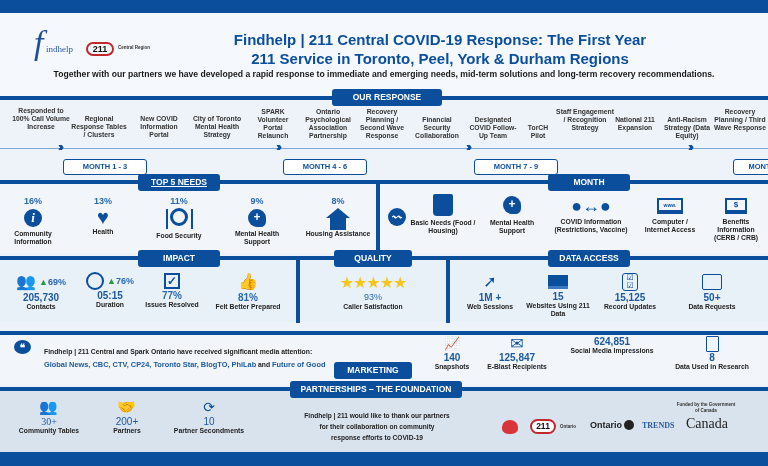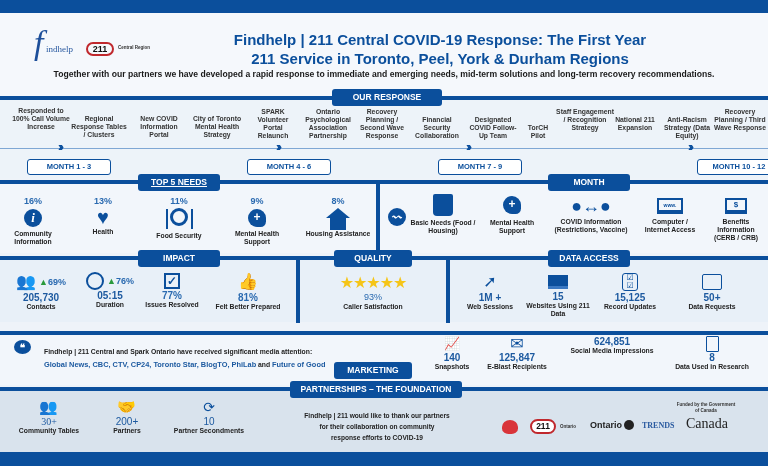--- a/index.html
+++ b/index.html
@@ -15,21 +15,21 @@
   .logo-cr { left: 118px; top: 45px; font-size: 4.5px; font-weight: bold; color: #333; }
 
   .hline { height: 4px; background: #0b4f9c; }
   .vline { width: 4px; background: #0b4f9c; }
   .tab { background: #0b4f9c; color: #fff; font-weight: bold; font-size: 8.5px; text-align: center; border-radius: 3px; line-height: 17px; height: 17px; }
 
   .timeline { left: 0; top: 98px; width: 768px; height: 80px; background: #edf3f9; }
   .tl-item { top: 107px; text-align: center; font-size: 6.8px; font-weight: bold; color: #333; line-height: 8px; width: 58px; }
   .tl-line { left: 0; top: 148px; width: 768px; height: 1px; background: #7fa7d4; }
   .chev { top: 140px; color: #0b4f9c; font-size: 12px; font-weight: bold; letter-spacing: -3px; }
-  .month { top: 159px; width: 84px; height: 16px; border: 1.5px solid #0b4f9c; background: #fff; border-radius: 3px; text-align: center; font-size: 7.5px; font-weight: bold; color: #0b4f9c; line-height: 13px; }
+  .month { top: 159px; width: 84px; height: 16px; border: 1.5px solid #0b4f9c; background: #fff; border-radius: 3px; text-align: center; font-size: 7.5px; font-weight: bold; color: #0b4f9c; line-height: 13px; margin-left: 36px; }
 
   .panel { background: #e8f0f8; }
   .stat-pct { font-size: 9px; color: #2a6ab0; font-weight: bold; text-align: center; }
   .lbl { font-size: 6.8px; font-weight: bold; color: #222; text-align: center; line-height: 8px; }
   .val { font-size: 10px; color: #1d5aa0; font-weight: bold; text-align: center; line-height: 11px; }
   .icon { color: #0b4f9c; text-align: center; }
   .up { color: #2a9a3c; font-size: 9px; font-weight: bold; }
   .up b { color: #2a6ab0; }
   .item { text-align: center; }
 

